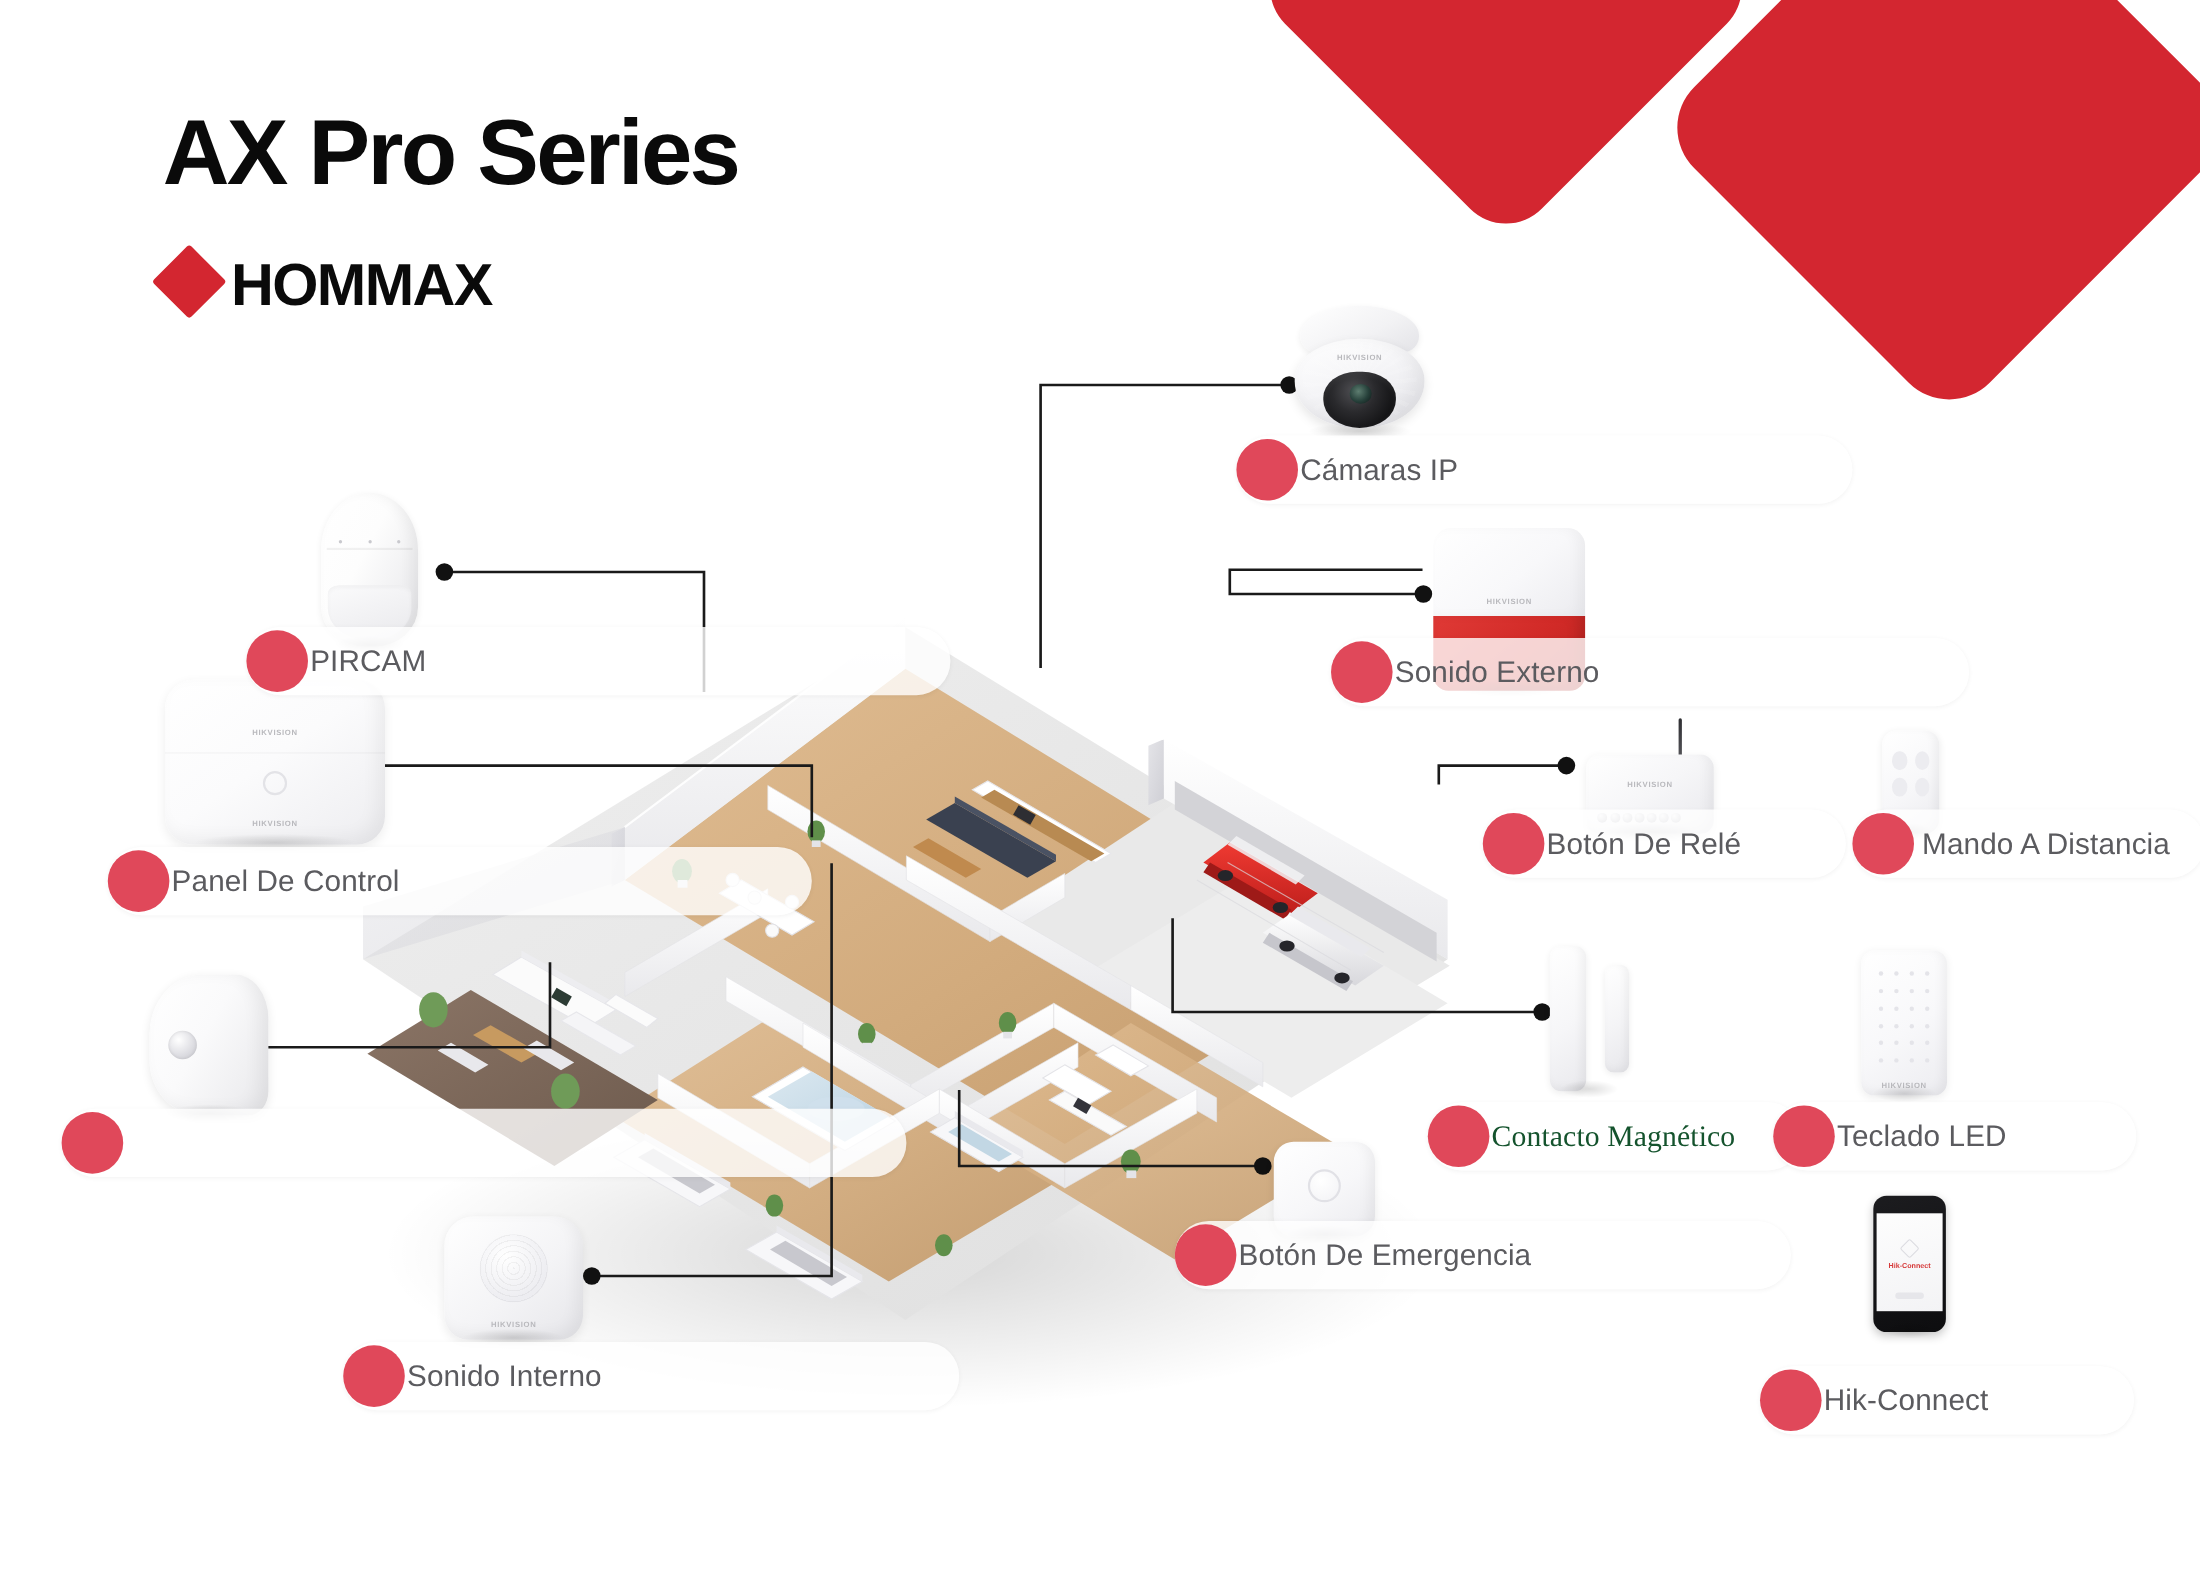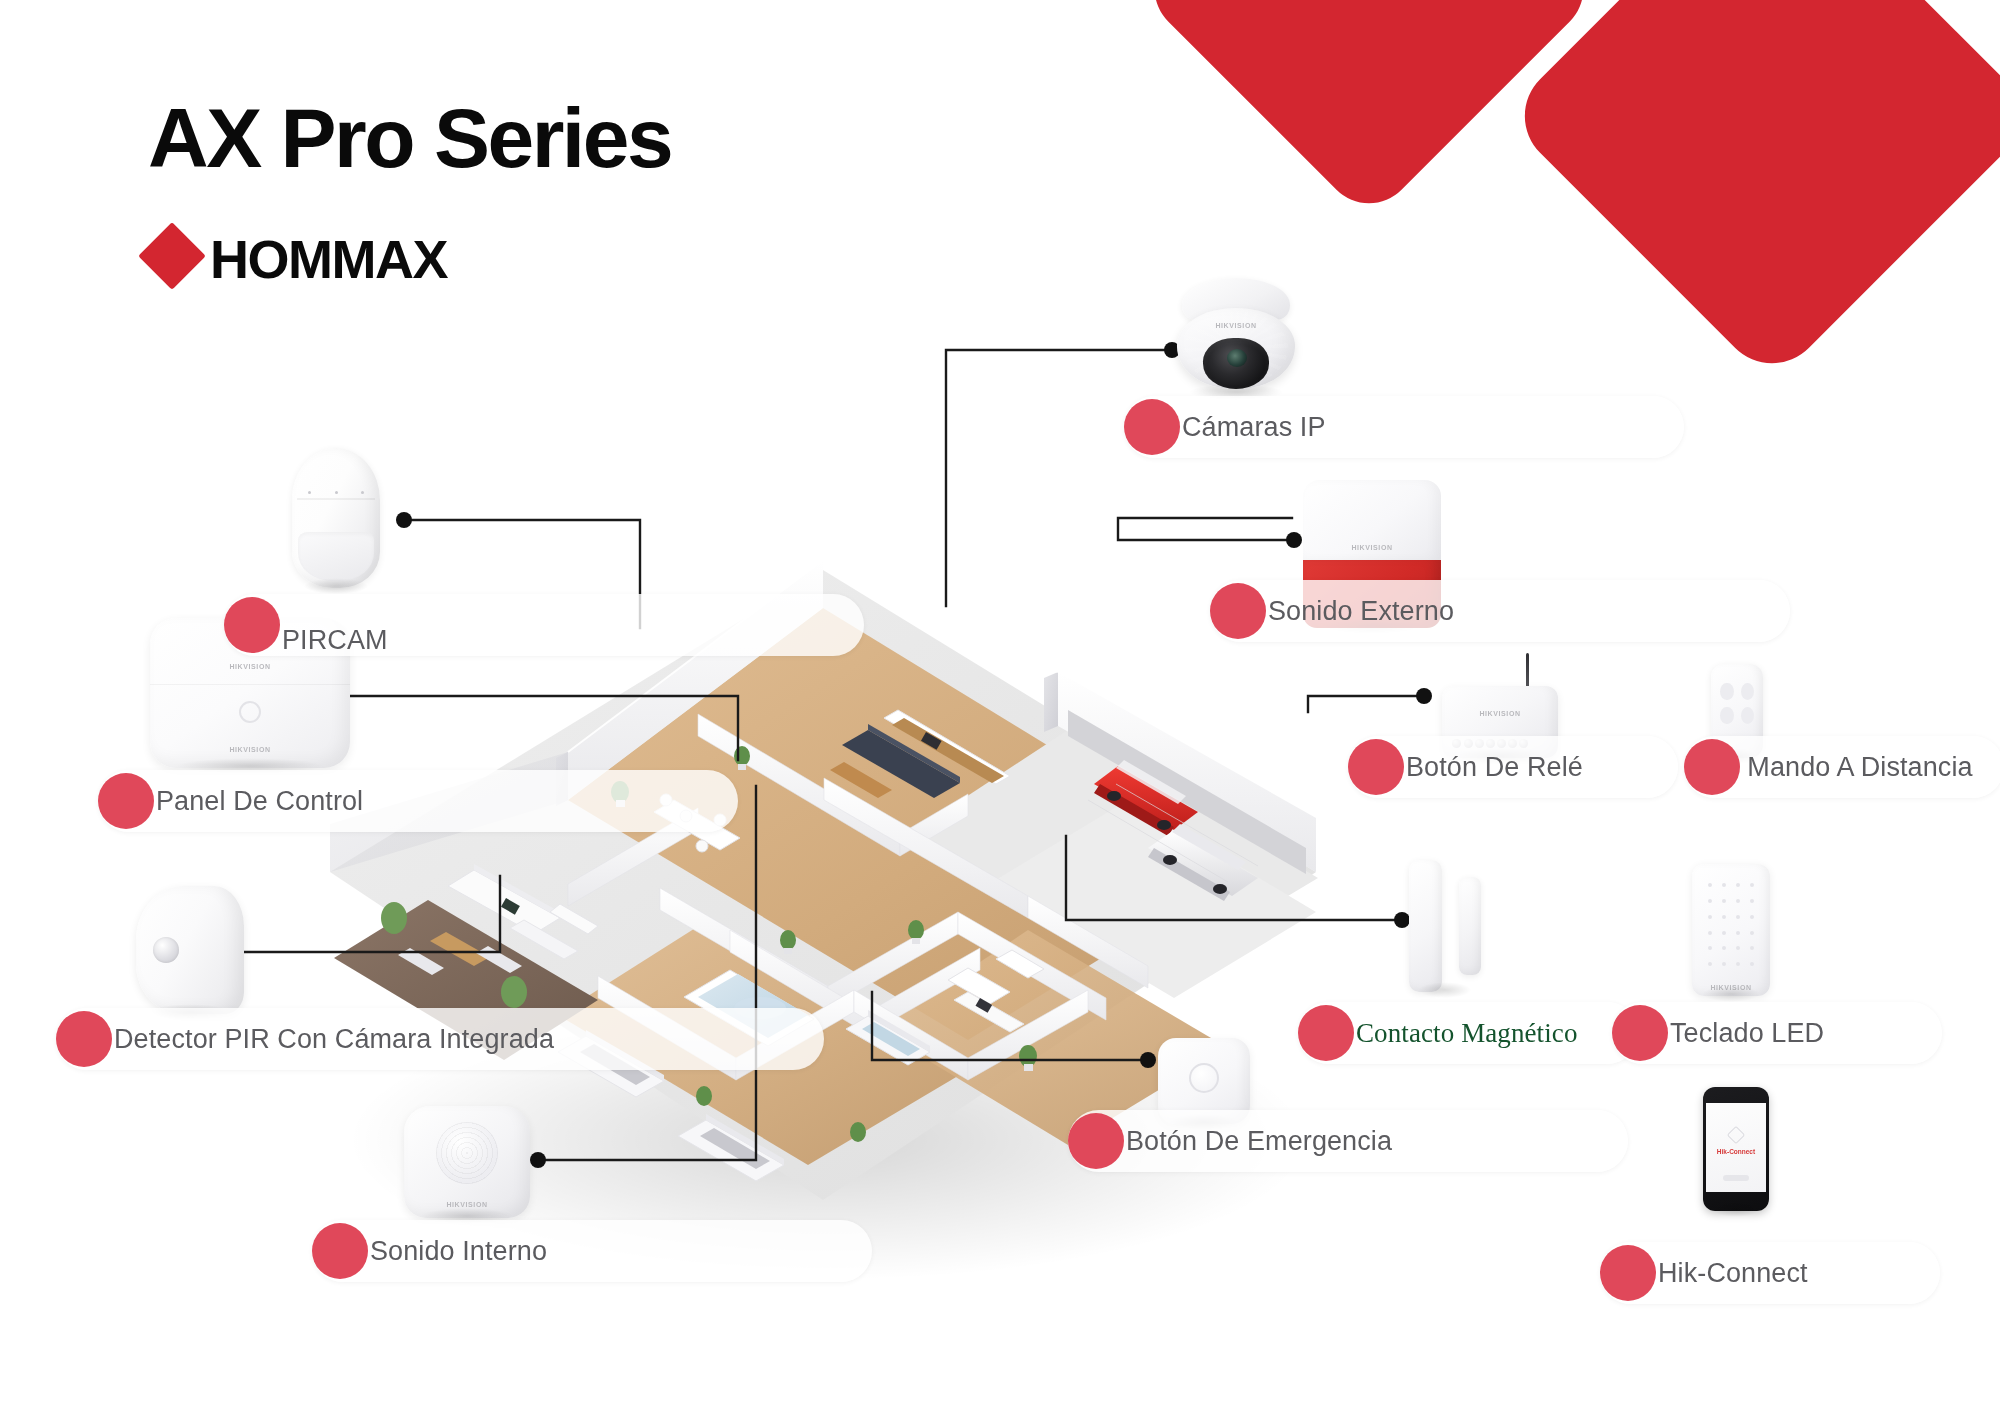--- a/index.html
+++ b/index.html
@@ -651,33 +651,32 @@
   <div class="dev" id="dev-phone">
     <div class="frame"></div>
     <div class="screen">
       <div class="appmark"></div>
       <div class="appname">Hik-Connect</div>
       <div class="cta"></div>
     </div>
     <div class="shadow"></div>
   </div>
 
-  <div class="pill" id="pill-pircam" style="left:224px; top:594px; width:640px;align-items:flex-end;">
+  <div class="pill" id="pill-pircam" style="left:224px; top:570px; width:640px;">
     <span class="dot" style="background: rgb(224, 72, 90);"></span>
     <span class="txt" style="color: rgb(91, 91, 95);">PIRCAM</span>
   </div>
 
   <div class="pill" id="pill-panel" style="left:98px; top:770px; width:640px;">
     <span class="dot" style="background: rgb(224, 72, 90);"></span>
     <span class="txt" style="color: rgb(91, 91, 95);">Panel De Control</span>
   </div>
 
   <div class="pill" id="pill-pir-camera" style="left:56px; top:1008px; width:768px;">
     <span class="dot" style="background: rgb(224, 72, 90);"></span>
-    <span class="txt" style="color: rgb(91, 91, 95);">Detector PIR Con Cámara Integrada</span>
   </div>
 
   <div class="pill" id="pill-sonido-int" style="left:312px; top:1220px; width:560px;">
     <span class="dot" style="background: rgb(224, 72, 90);"></span>
     <span class="txt" style="color: rgb(91, 91, 95); text-align: center;">Sonido Interno</span>
   </div>
 
   <div class="pill" id="pill-camaras" style="left:1124px; top:396px; width:560px;">
     <span class="dot" style="background: rgb(224, 72, 90);"></span>
     <span class="txt" style="color: rgb(91, 91, 95);">Cámaras IP</span>

